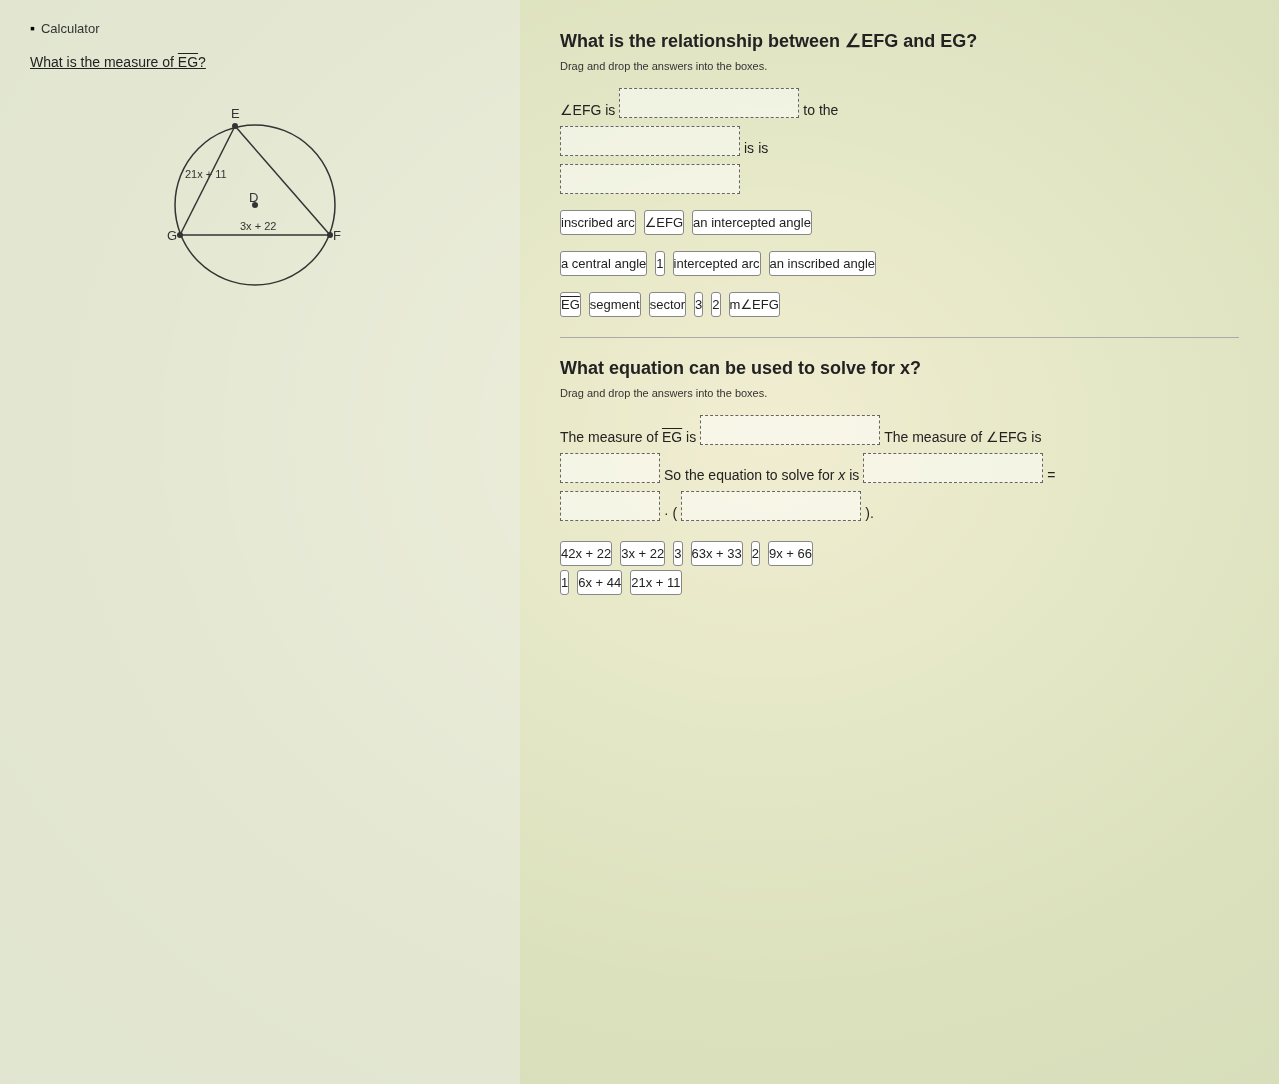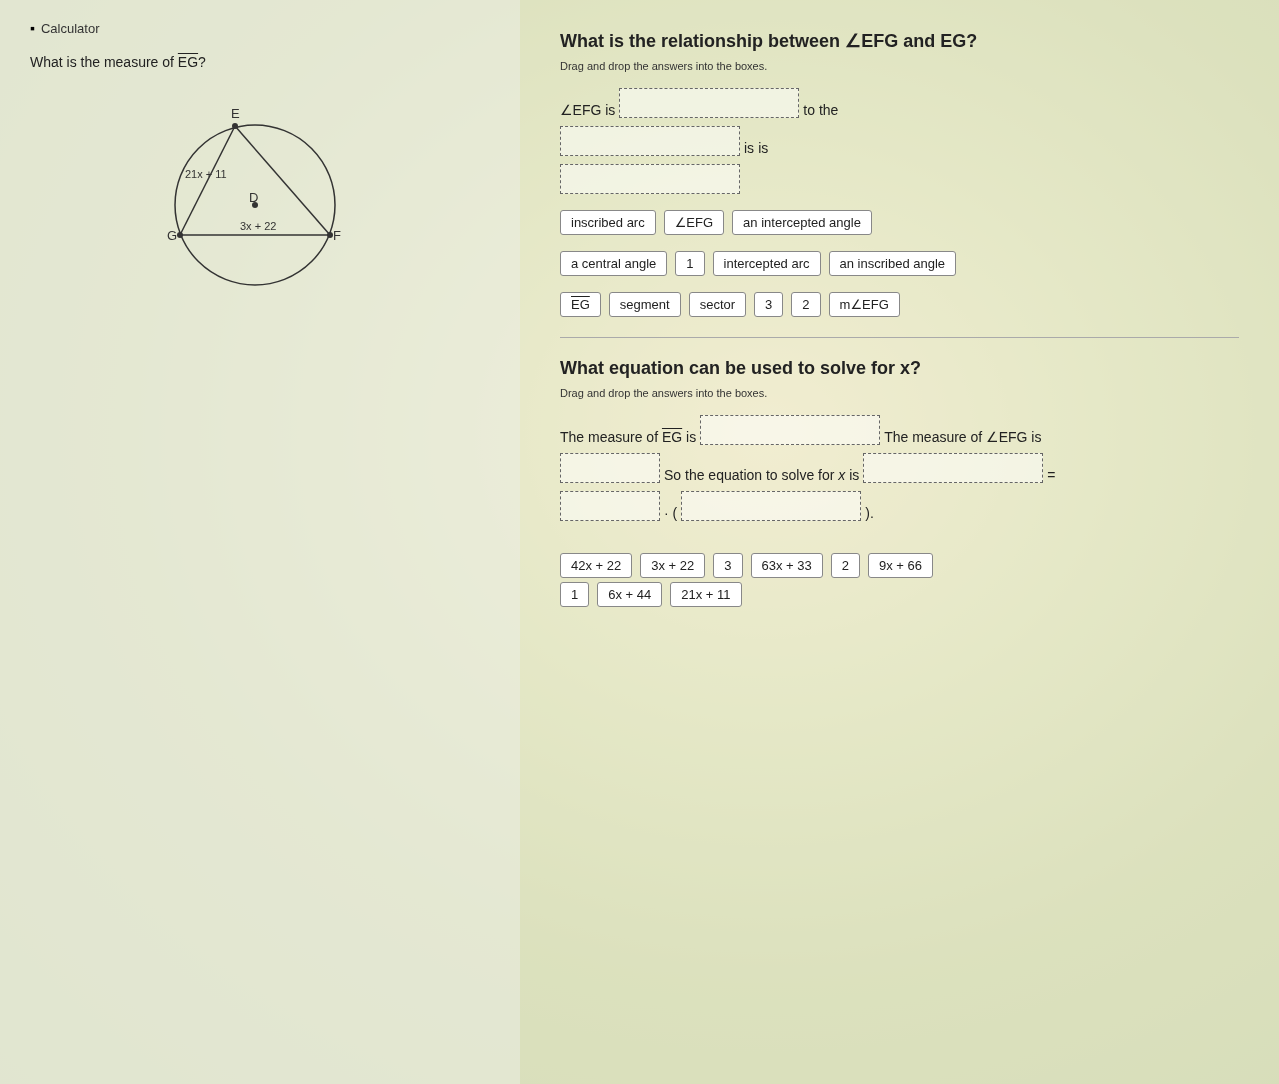--- a/index.html
+++ b/index.html
@@ -46,20 +46,21 @@
       font-size: 14px;
     }
     .calc-label {
       font-size: 13px;
       color: #333;
     }
     .measure-question {
       font-size: 14px;
       color: #222;
       margin-bottom: 10px;
+      text-decoration: underline;
     }
     .overline {
       text-decoration: overline;
     }
     .circle-diagram {
       position: relative;
       width: 230px;
       height: 230px;
       margin: 10px auto;
     }
@@ -109,36 +110,36 @@
     .tokens-area {
       margin: 16px 0;
       display: flex;
       flex-wrap: wrap;
       gap: 8px;
     }
     .token {
       background: #fff;
       border: 1.5px solid #888;
       border-radius: 3px;
-      padding: 4px 10px;
+      padding: 4px 0;
       font-size: 13px;
       color: #222;
       cursor: grab;
     }
     .token .overline { text-decoration: overline; }
     .divider {
       border: none;
       border-top: 1px solid #aaa;
       margin: 20px 0;
     }
     
     .section2 { margin-top: 10px; }
     
     .tokens-bottom {
-      margin-top: 32px;
+      margin-top: 20px;
       display: flex;
       flex-wrap: wrap;
       gap: 8px;
     }
     .italic { font-style: italic; }
     
     .circle-svg {
       width: 220px;
       height: 220px;
     }

